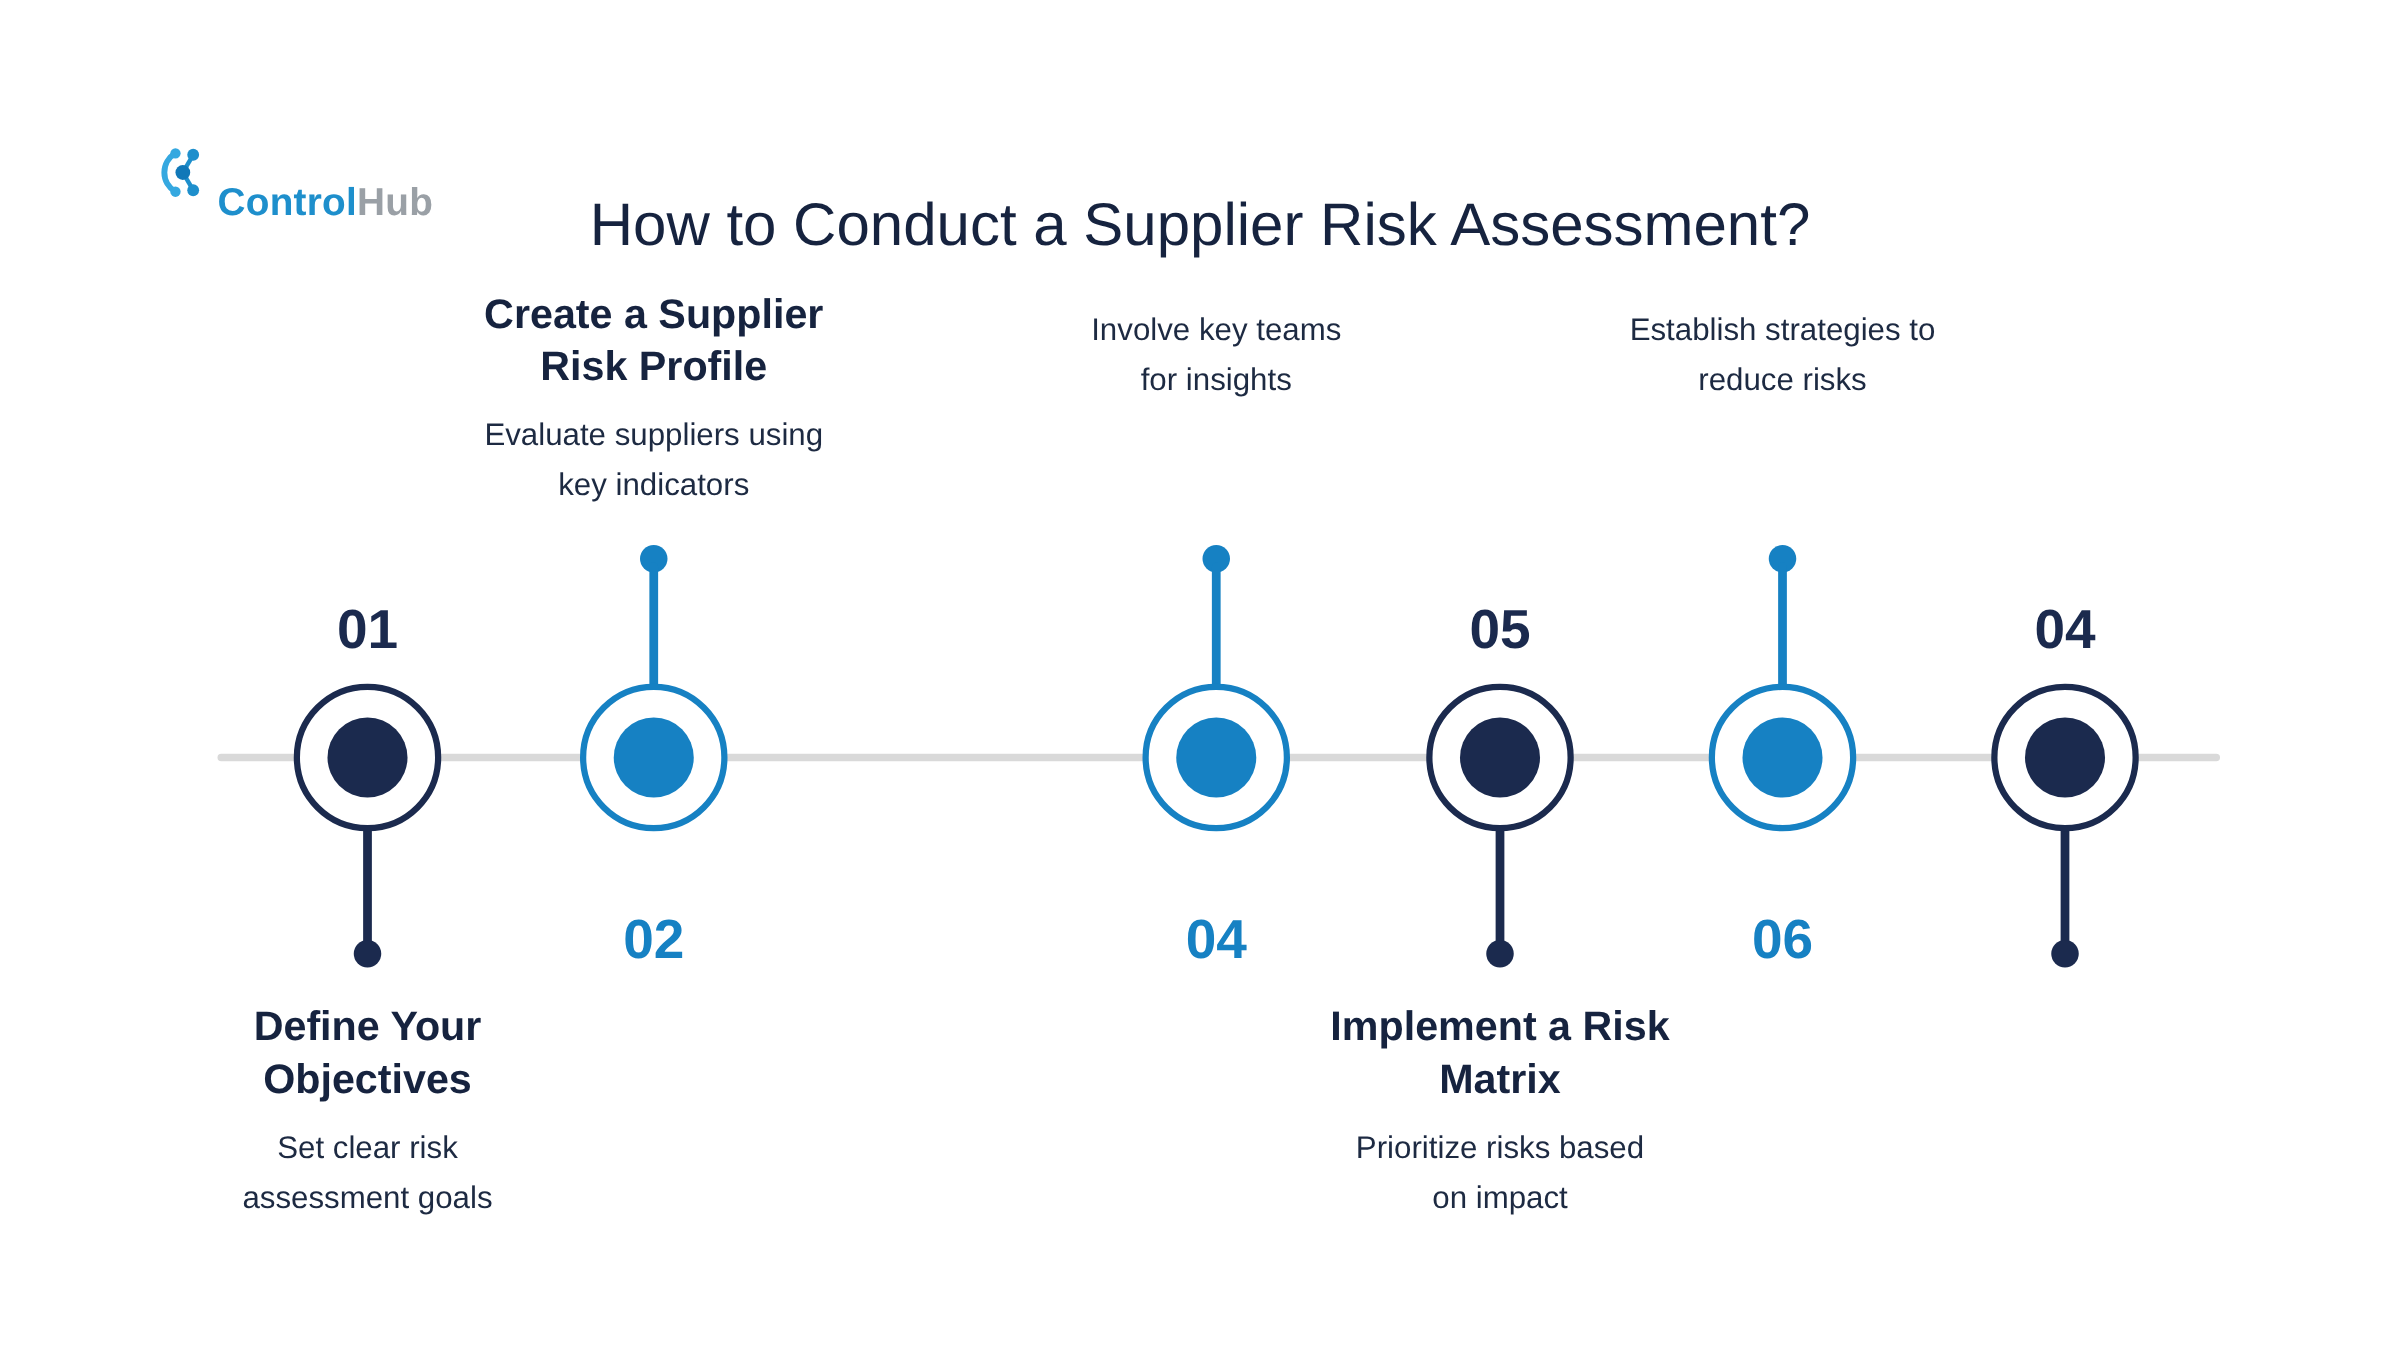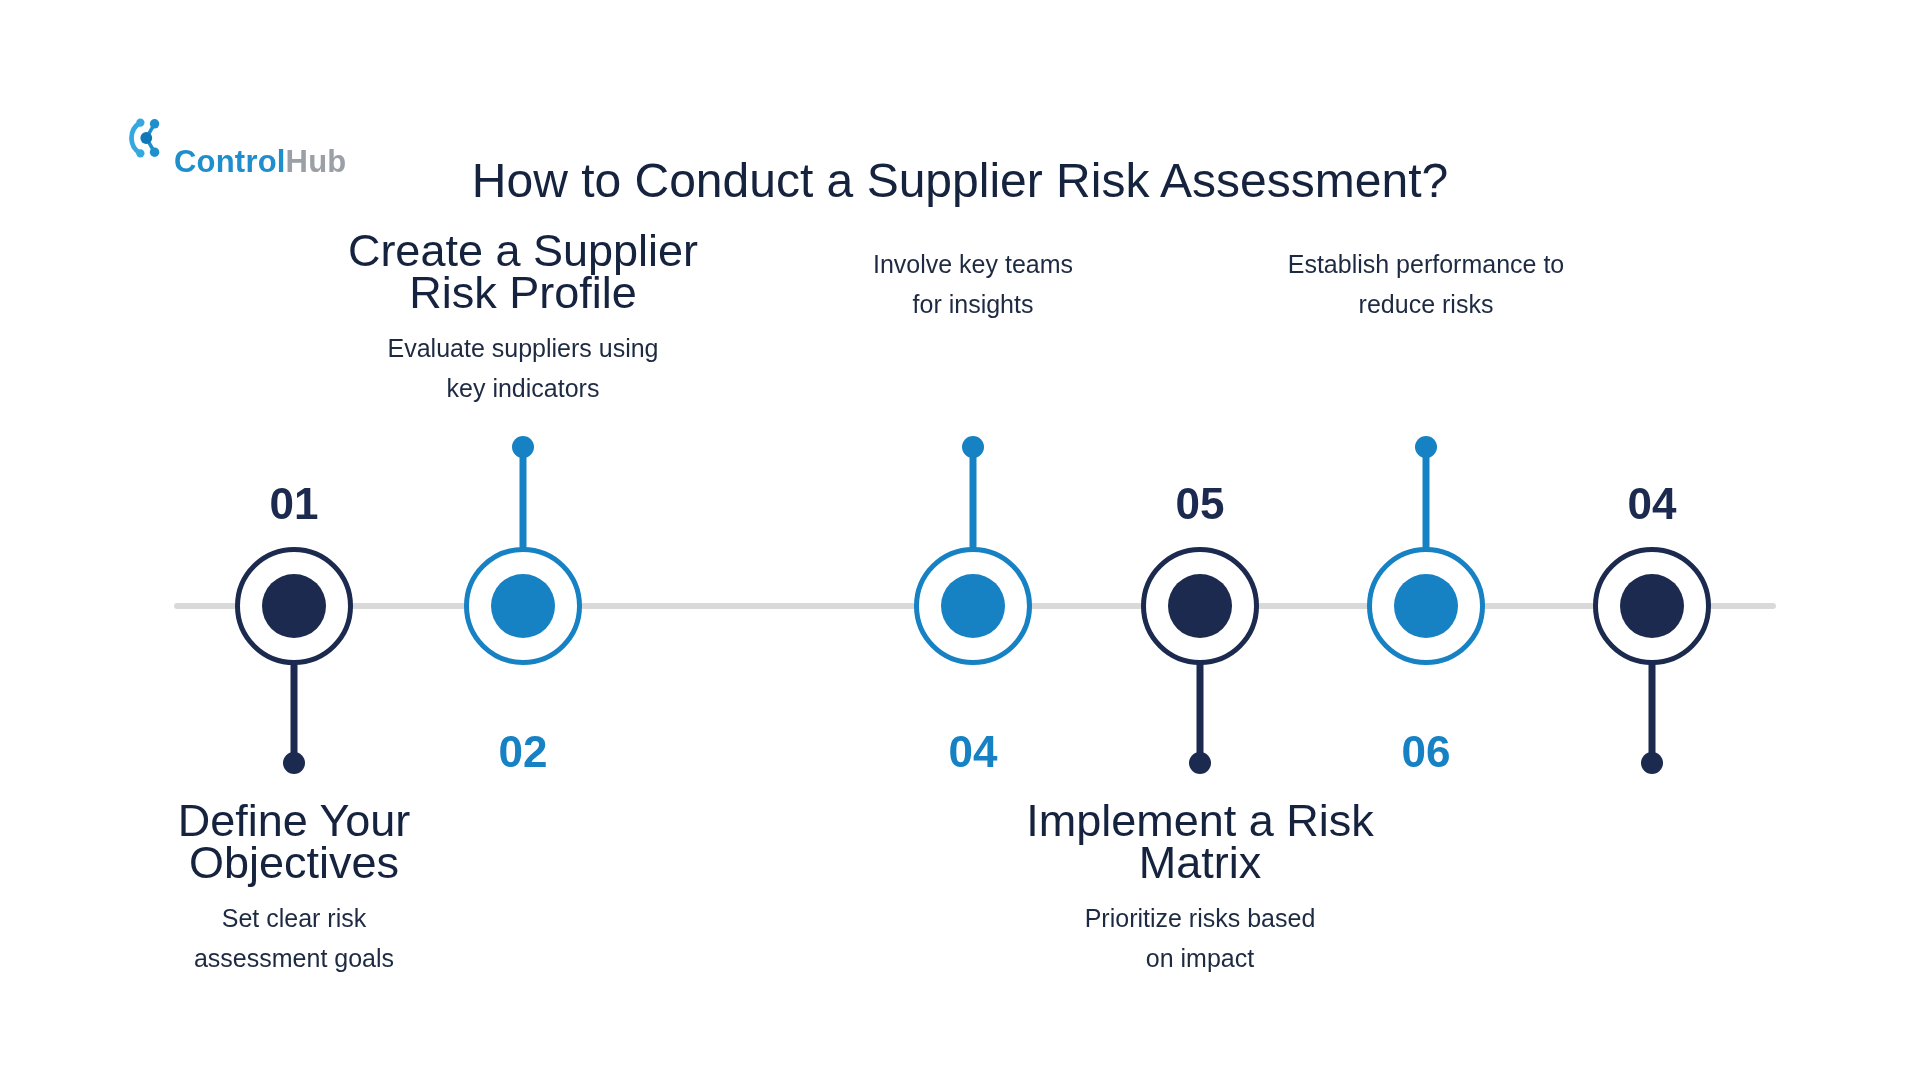--- a/index.html
+++ b/index.html
@@ -36,21 +36,21 @@
   .stem-line { width:7px; border-radius:4px; z-index:2; }
   .stem-line.down { top:660px; height:96px; }
   .stem-line.up   { top:450px; height:100px; }
   .stem-dot { width:22px; height:22px; border-radius:50%; z-index:2; }
   .stem-dot.down { top:752px; }
   .stem-dot.up   { top:436px; }
 
   .text { width:380px; text-align:center; color:#16233f; z-index:4; }
   .text.topside    { top:230px; }
   .text.bottomside { top:800px; }
-  .step-title { font-size:45px; font-weight:400; line-height:42px; white-space:pre-line; }
+  .step-title { font-size:33px; font-weight:700; line-height:42px; white-space:pre-line; }
   .step-desc  { font-size:25px; font-weight:400; line-height:40px; white-space:pre-line;
                 margin-top:14px; color:#1d2a42; }
 
   
   .c-navy .circle { border-color:#1b2a4e; }
   .c-navy .inner, .c-navy .stem-line, .c-navy .stem-dot { background:#1b2a4e; }
   .c-navy .num { color:#1b2a4e; }
 
   .c-blue .circle { border-color:#1681c3; }
   .c-blue .inner, .c-blue .stem-line, .c-blue .stem-dot { background:#1681c3; }
@@ -137,21 +137,21 @@
     <div class="text bottomside">
       <div class="step-title">Implement a Risk
 Matrix</div>
       <div class="step-desc">Prioritize risks based
 on impact</div>
     </div>
   </div>
 
   <div class="step c-blue" style="left:1236px">
     <div class="text topside">
-      <div class="step-desc">Establish performance to
+      <div class="step-desc">Establish strategies to
 reduce risks</div>
     </div>
     <div class="stem-dot up"></div>
     <div class="stem-line up"></div>
     <div class="circle">
         <div class="inner"></div>
       </div>
     <div class="num below">06</div>
   </div>
 

